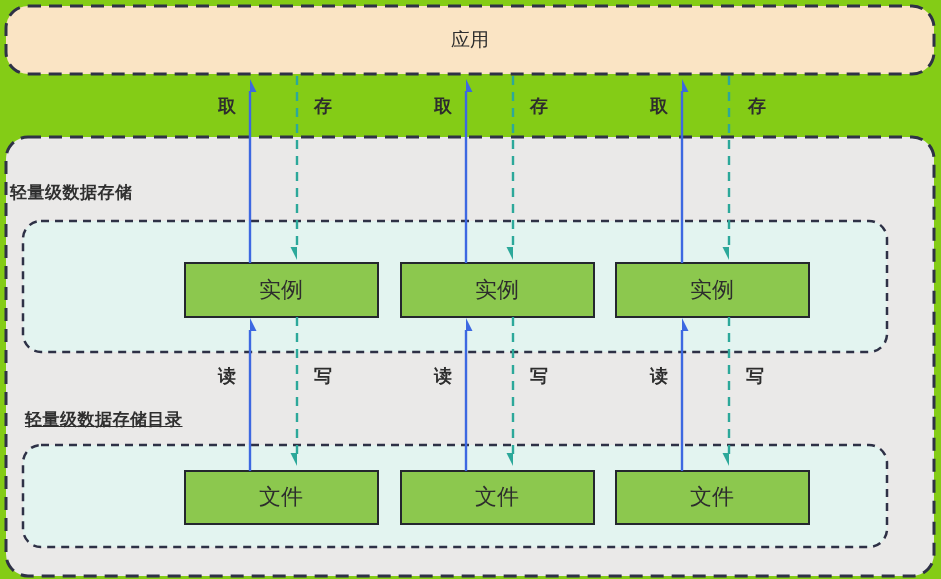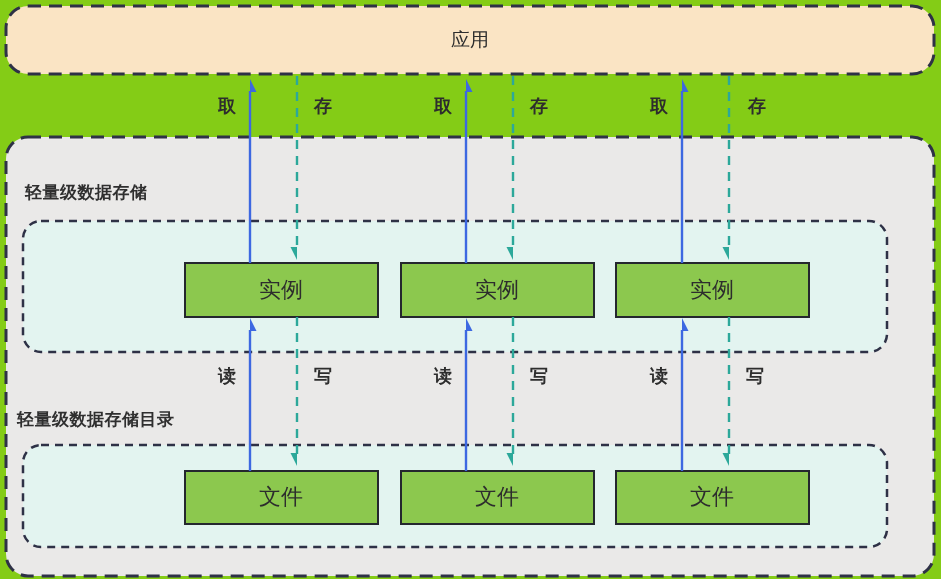--- a/index.html
+++ b/index.html
@@ -77,22 +77,22 @@
     <line x1="513" y1="317" x2="513" y2="454" stroke-width="2.4" stroke-dasharray="9 7" marker-end="url(#head-teal)" stroke="#2ca89a"></line>
 
     <line x1="682" y1="263" x2="682" y2="91" stroke-width="2.4" marker-end="url(#head-blue)" stroke="#3d68e1"></line>
     <line x1="729" y1="76" x2="729" y2="248" stroke-width="2.4" stroke-dasharray="9 7" marker-end="url(#head-teal)" stroke="#2ca89a"></line>
     <line x1="682" y1="471" x2="682" y2="330" stroke-width="2.4" marker-end="url(#head-blue)" stroke="#3d68e1"></line>
     <line x1="729" y1="317" x2="729" y2="454" stroke-width="2.4" stroke-dasharray="9 7" marker-end="url(#head-teal)" stroke="#2ca89a"></line>
   </svg>
 
   <div class="label app-label centered" style="left:470px; top:40px;">应用</div>
 
-  <div class="label section-label" style="left:25px; top:181px;">轻量级数据存储</div>
-  <div class="label section-label" style="left:17px; top:408px;">轻量级数据存储目录</div>
+  <div class="label section-label" style="left:10px; top:181px;">轻量级数据存储</div>
+  <div class="label section-label" style="left:25px; top:408px;text-decoration:underline;">轻量级数据存储目录</div>
 
   <div class="label arrow-label centered" style="left:227px; top:106px;">取</div>
   <div class="label arrow-label centered" style="left:323px; top:106px;">存</div>
   <div class="label node-label centered" style="left:281px; top:290px;">实例</div>
   <div class="label arrow-label centered" style="left:227px; top:376px;">读</div>
   <div class="label arrow-label centered" style="left:323px; top:376px;">写</div>
   <div class="label node-label centered" style="left:281px; top:497px;">文件</div>
 
   <div class="label arrow-label centered" style="left:443px; top:106px;">取</div>
   <div class="label arrow-label centered" style="left:539px; top:106px;">存</div>

